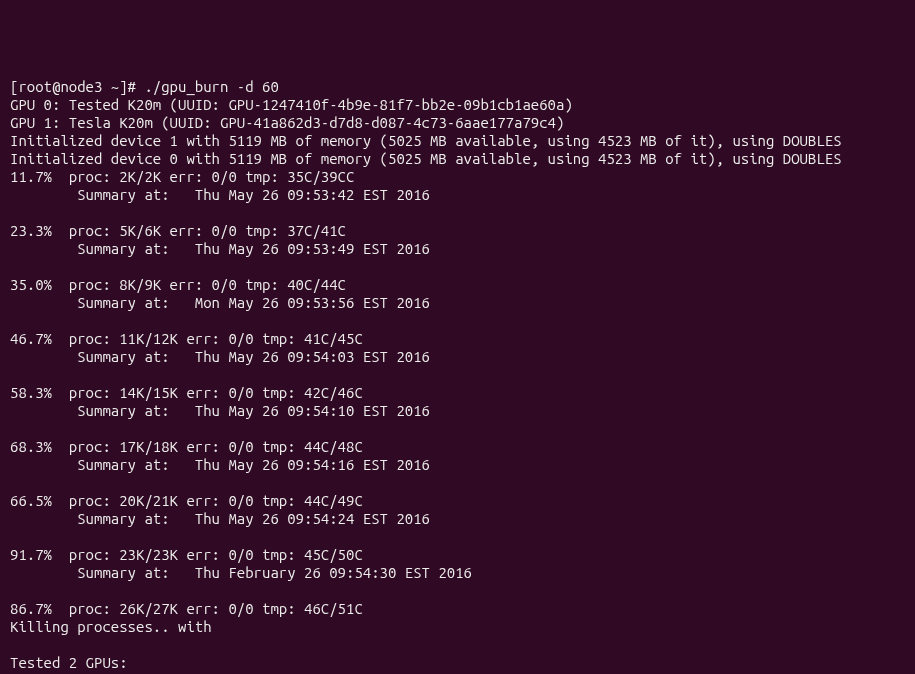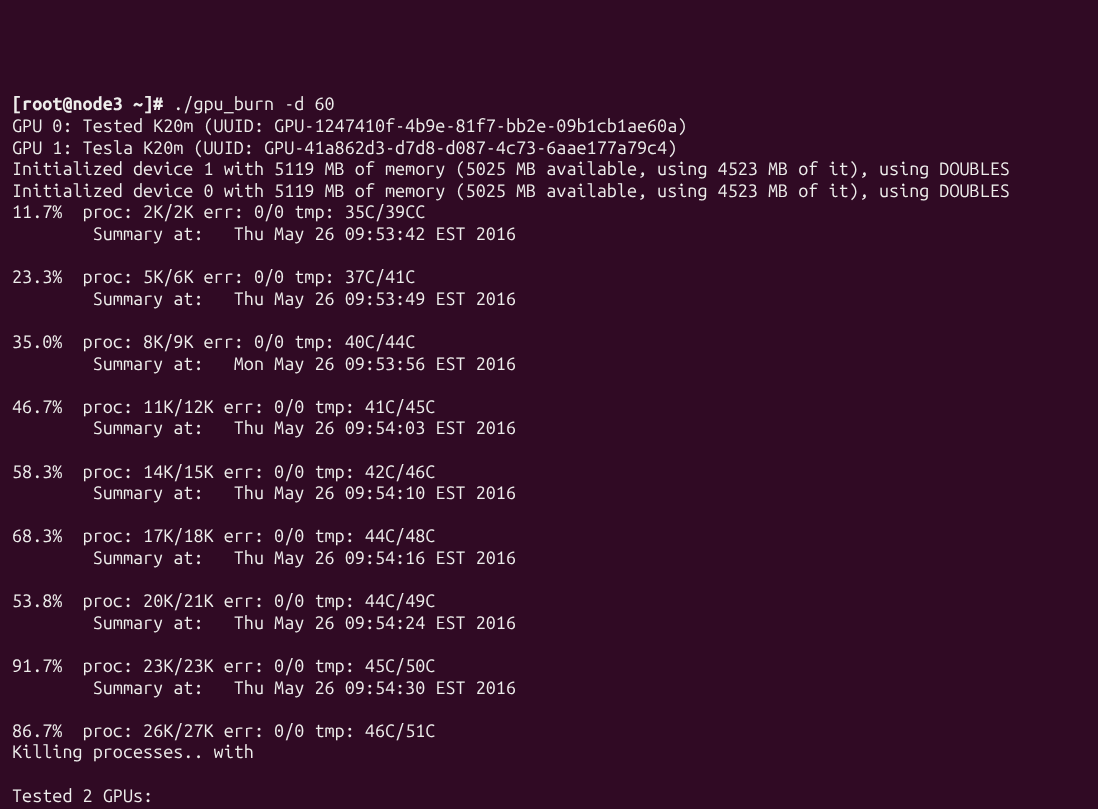--- a/index.html
+++ b/index.html
@@ -8,21 +8,21 @@
       color: #eeeeec;
       font-family: 'Ubuntu Mono', 'DejaVu Sans Mono', 'Consolas', monospace;
       font-size: 15px;
       line-height: 1.2;
       padding: 6px 10px;
       width: 915px;
       height: 674px;
       overflow: hidden;
       white-space: pre;
     }
-    .bold { font-weight: bold; }
+    .bold { font-weight: normal; }
   </style>
 </head>
 <body>
 
 
 
 <div><span class="bold">[root@node3 ~]# </span><span>./gpu_burn -d 60</span>
 <span>GPU 0: Tested K20m (UUID: GPU-1247410f-4b9e-81f7-bb2e-09b1cb1ae60a)</span>
 <span>GPU 1: Tesla K20m (UUID: GPU-41a862d3-d7d8-d087-4c73-6aae177a79c4)</span>
 <span>Initialized device 1 with 5119 MB of memory (5025 MB available, using 4523 MB of it), using DOUBLES</span>
@@ -38,25 +38,25 @@
 
 <span>46.7%</span><span>  proc: 11K/12K err: 0/0 tmp: 41C/45C</span>
 <span>        Summary at:   Thu May 26 09:54:03 EST 2016</span>
 
 <span>58.3%</span><span>  proc: 14K/15K err: 0/0 tmp: 42C/46C</span>
 <span>        Summary at:   Thu May 26 09:54:10 EST 2016</span>
 
 <span>68.3%</span><span>  proc: 17K/18K err: 0/0 tmp: 44C/48C</span>
 <span>        Summary at:   Thu May 26 09:54:16 EST 2016</span>
 
-<span>53.8%</span><span>  proc: 20K/21K err: 0/0 tmp: 44C/49C</span>
+<span>66.5%</span><span>  proc: 20K/21K err: 0/0 tmp: 44C/49C</span>
 <span>        Summary at:   Thu May 26 09:54:24 EST 2016</span>
 
 <span>91.7%</span><span>  proc: 23K/23K err: 0/0 tmp: 45C/50C</span>
-<span>        Summary at:   Thu May 26 09:54:30 EST 2016</span>
+<span>        Summary at:   Thu February 26 09:54:30 EST 2016</span>
 
 <span>86.7%</span><span>  proc: 26K/27K err: 0/0 tmp: 46C/51C</span>
 <span>Killing processes.. with</span>
 
 <span>Tested 2 GPUs:</span>
 <span>        GPU 0: OK</span>
 
 </div>
 
 

